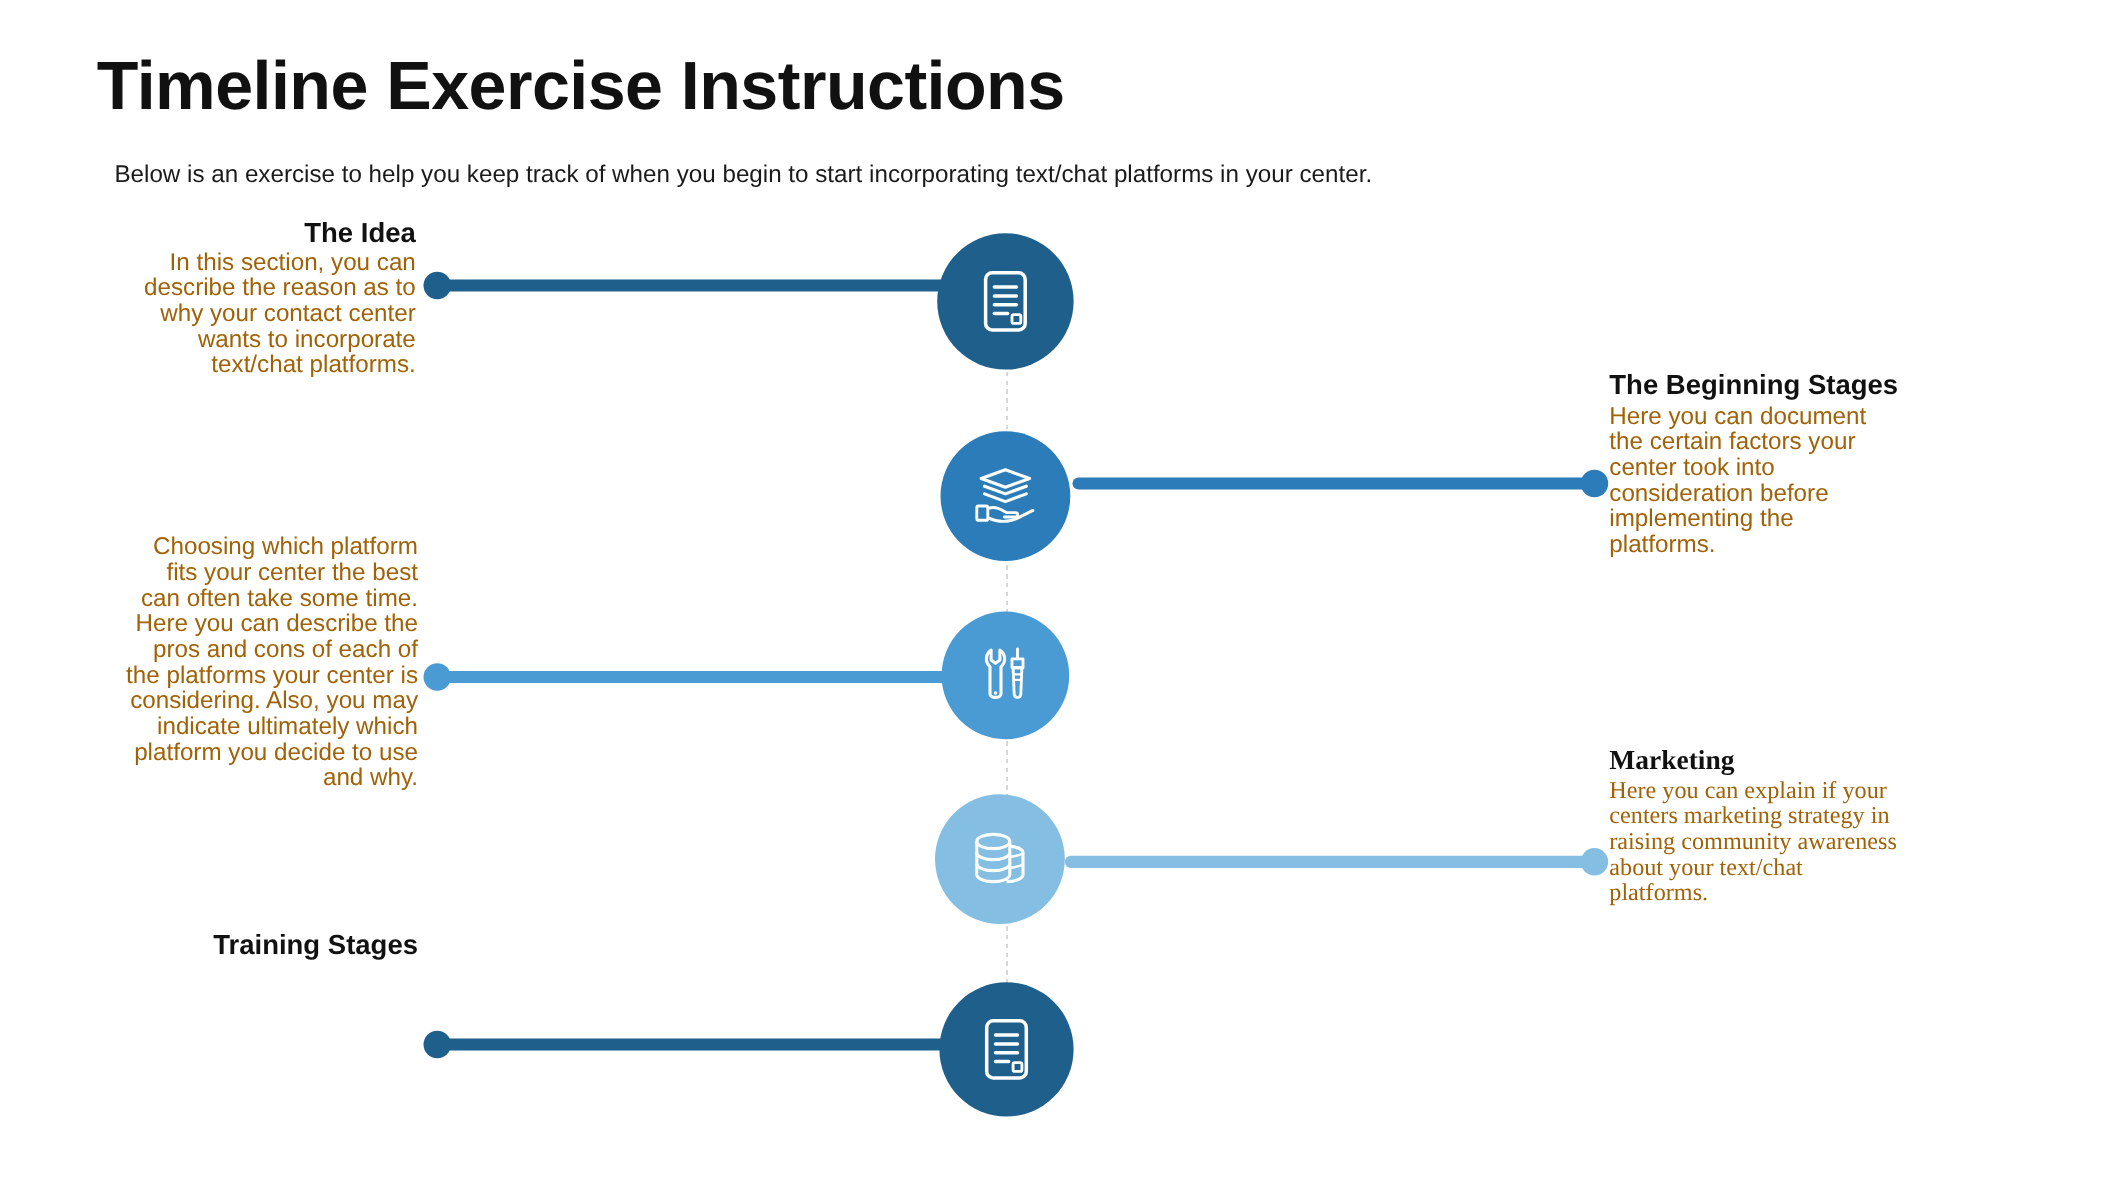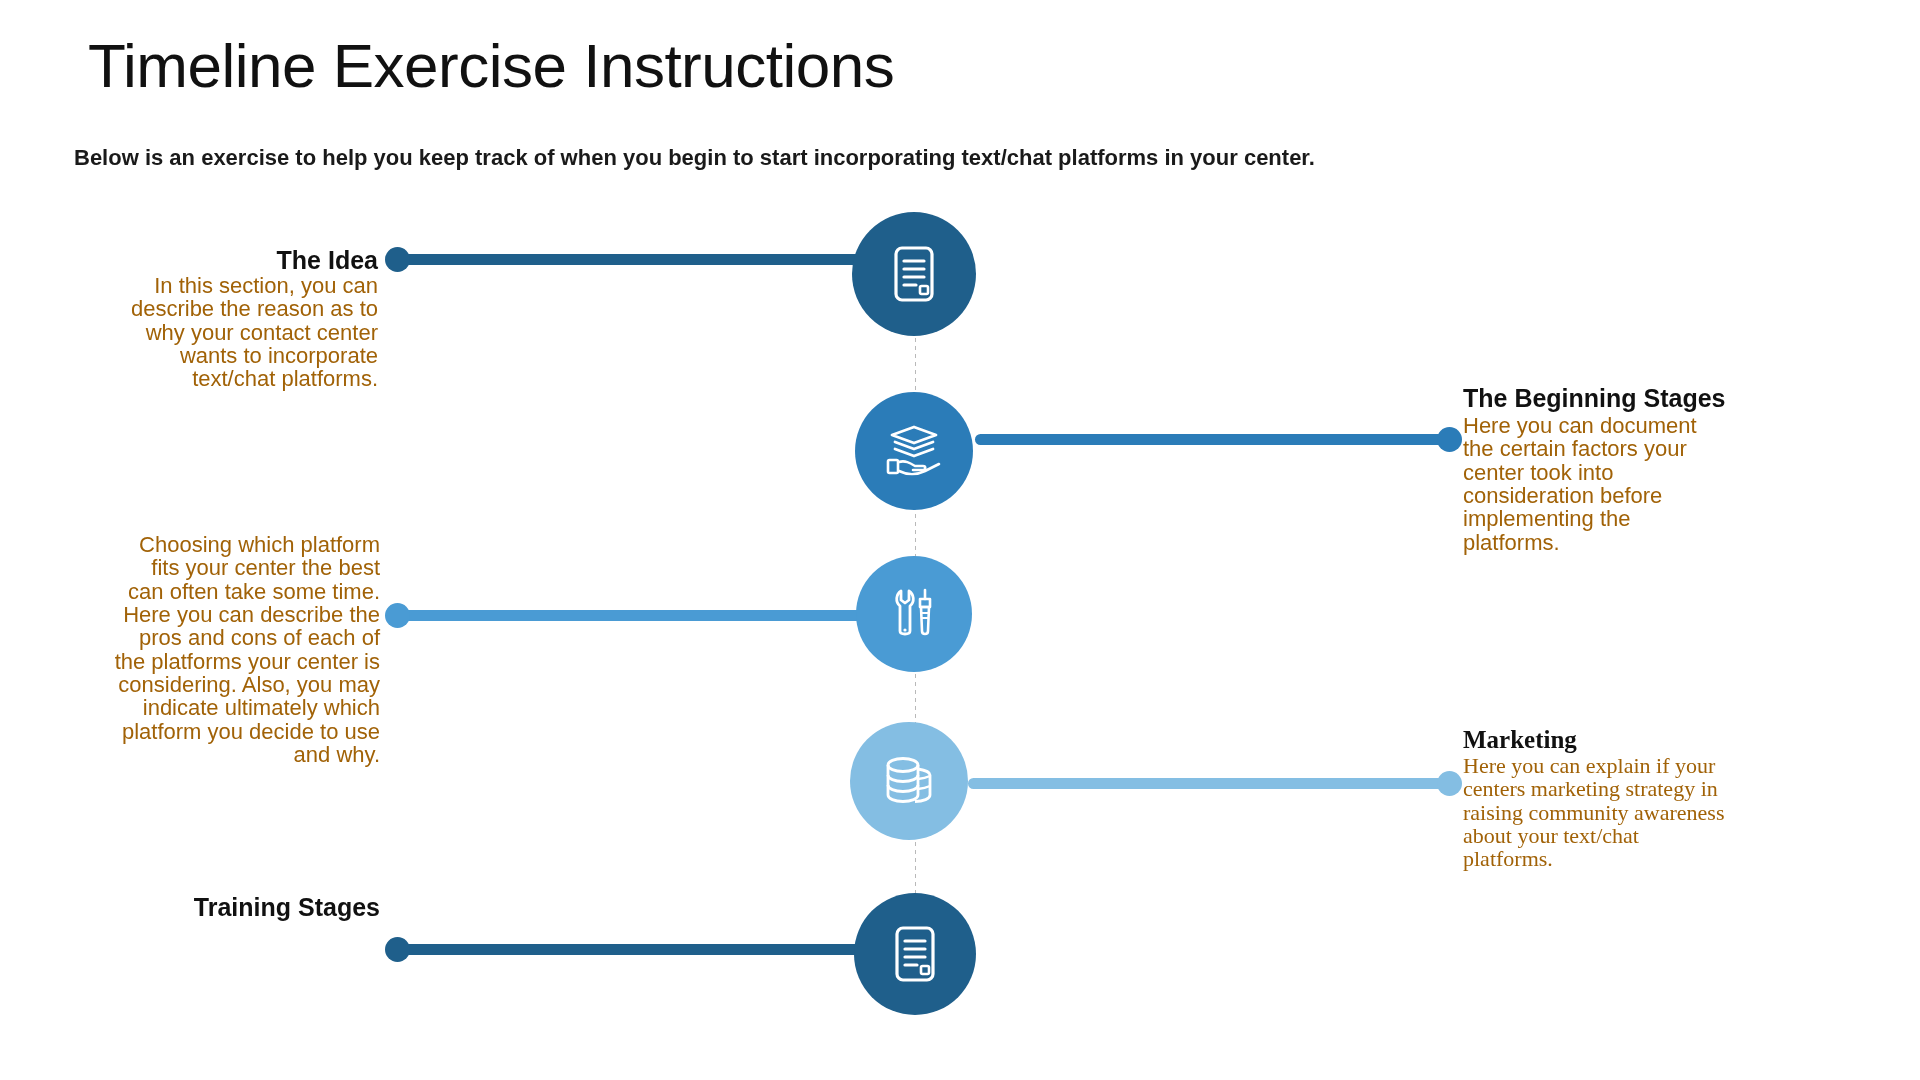--- a/index.html
+++ b/index.html
@@ -7,29 +7,29 @@
     width:1920px;height:1080px;
     background:#ffffff;
     font-family:"Liberation Sans", sans-serif;
     color:#0d0d0d;
     overflow:hidden;
     position:relative;
   }
   #page{position:absolute;inset:0;}
 
   .page-title{
-    position:absolute;left:88px;top:30px;
-    font-size:62px;font-weight:normal;
+    position:absolute;left:88px;top:43px;
+    font-size:62px;font-weight:bold;
     letter-spacing:-0.5px;
     color:#111111;
     white-space:nowrap;
   }
   .page-subtitle{
-    position:absolute;left:74px;top:145px;
-    font-size:22px;font-weight:bold;
+    position:absolute;left:104px;top:145px;
+    font-size:22px;font-weight:normal;
     color:#1a1a1a;
     white-space:nowrap;
   }
 
   
   .spine{
     position:absolute;
     left:915px;top:250px;
     width:1px;height:740px;
     background:repeating-linear-gradient(to bottom,#b9b9b9 0 4px,transparent 4px 8px);
@@ -49,21 +49,21 @@
     height:11px;
     border-radius:6px;
   }
   .enddot{
     position:absolute;
     width:25px;height:25px;
     border-radius:50%;
   }
 
   
-  .block{position:absolute;width:268px;margin-top:48px;}
+  .block{position:absolute;width:268px;}
   .block.left{text-align:right;}
   .block.right{text-align:left;}
   .block .head{
     font-size:25px;font-weight:bold;line-height:1.12;
     color:#111111;
   }
   .block .body{
     font-size:22px;font-weight:normal;line-height:1.06;
     color:#a16207;
   }

